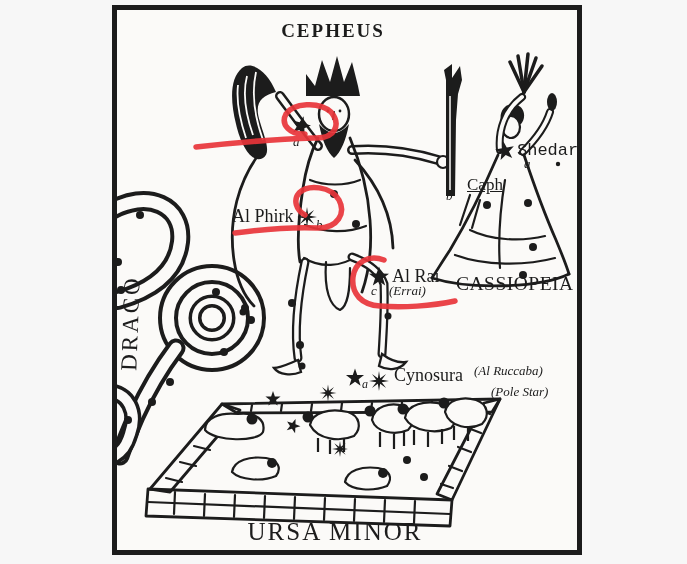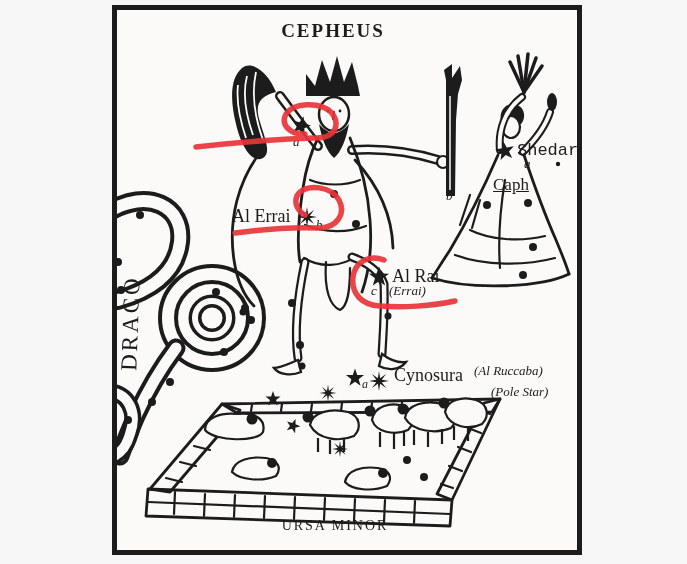--- a/index.html
+++ b/index.html
@@ -8,21 +8,21 @@
     font-family:"Liberation Serif", serif; color:#1c1c1c;
     position:relative; overflow:hidden;
   }
   .canvas { position:relative; width:687px; height:564px; }
   svg.art, svg.overlay { position:absolute; left:0; top:0; }
   svg.art { z-index:1; }
   svg.overlay { z-index:3; pointer-events:none; }
   .lbl { position:absolute; z-index:2; white-space:nowrap; color:#1c1c1c; }
   .title   { font-size:19px; font-weight:600; letter-spacing:2px; text-align:center; width:466px; }
   .big     { font-size:19.5px; letter-spacing:0.5px; }
-  .big2    { font-size:14px; letter-spacing:2px; text-align:center; width:466px; }
+  .big2    { font-size:25px; letter-spacing:2px; text-align:center; width:466px; }
   .name    { font-size:18px; }
   .name-sm { font-size:17px; }
   .itname  { font-size:13px; font-style:italic; }
   .bayer   { font-size:13px; font-style:italic; }
   .bayer-sm{ font-size:12px; font-style:italic; }
   .draco   { font-size:23px; letter-spacing:3px; text-align:center; width:150px;
              transform:rotate(-88deg); transform-origin:center; }
   
   .ln  { fill:none; stroke:#1c1c1c; stroke-width:2.8; stroke-linecap:round; stroke-linejoin:round; }
   .ln2 { fill:none; stroke:#1c1c1c; stroke-width:2.2; stroke-linecap:round; stroke-linejoin:round; }
@@ -205,33 +205,34 @@
         <circle cx="407" cy="460" r="4"></circle>
           <circle cx="424" cy="477" r="4"></circle>
       </g>
     </g>
   </svg>
 
   <div class="lbl title" style="left:100px; top:20px;">CEPHEUS</div>
 
   <div class="lbl bayer" style="left:293px; top:134px;">a</div>
 
-  <div class="lbl name" style="left:232px; top:206px;">Al Errai</div>
+  <div class="lbl name" style="left:232px; top:206px;">Al Phirk</div>
   <div class="lbl bayer" style="left:316px; top:217px;">b</div>
 
   <div class="lbl name" style="left:392px; top:266px;">Al Rai</div>
   <div class="lbl bayer" style="left:371px; top:283px;">c</div>
   <div class="lbl itname" style="left:389px; top:283px;">(Errai)</div>
 
   <div class="lbl name-sm" style="left:517px; top:141px;font-family:Liberation Mono, monospace;">Shedar</div>
   <div class="lbl bayer" style="left:524px; top:156px;">a</div>
 
-  <div class="lbl name-sm" style="left:493px; top:175px;text-decoration:underline;">Caph</div>
+  <div class="lbl name-sm" style="left:467px; top:175px;text-decoration:underline;">Caph</div>
   <div class="lbl bayer" style="left:446px; top:188px;">b</div>
 
+  <div class="lbl big" style="left:456px; top:273px;">CASSIOPEIA</div>
 
   <div class="lbl name" style="left:394px; top:365px;">Cynosura</div>
   <div class="lbl itname" style="left:474px; top:363px;text-align:center;">(Al Ruccaba)</div>
   <div class="lbl itname" style="left:491px; top:384px;">(Pole Star)</div>
   <div class="lbl bayer-sm" style="left:362px; top:377px;">a</div>
 
   <div class="lbl big2" style="left:102px; top:518px;">URSA MINOR</div>
   <div class="lbl draco" style="left:56px; top:310px;">DRACO</div>
 
   <svg class="overlay" width="687" height="564" viewBox="0 0 687 564">

